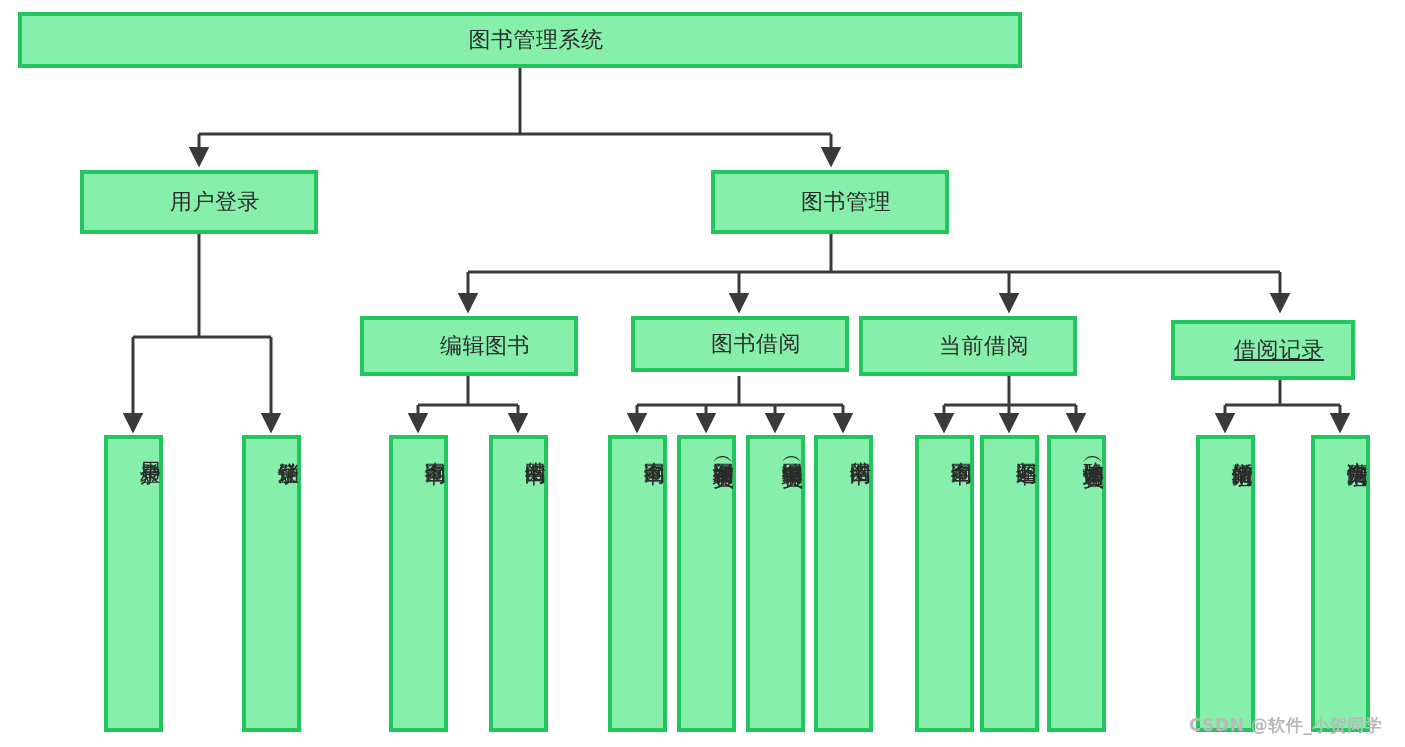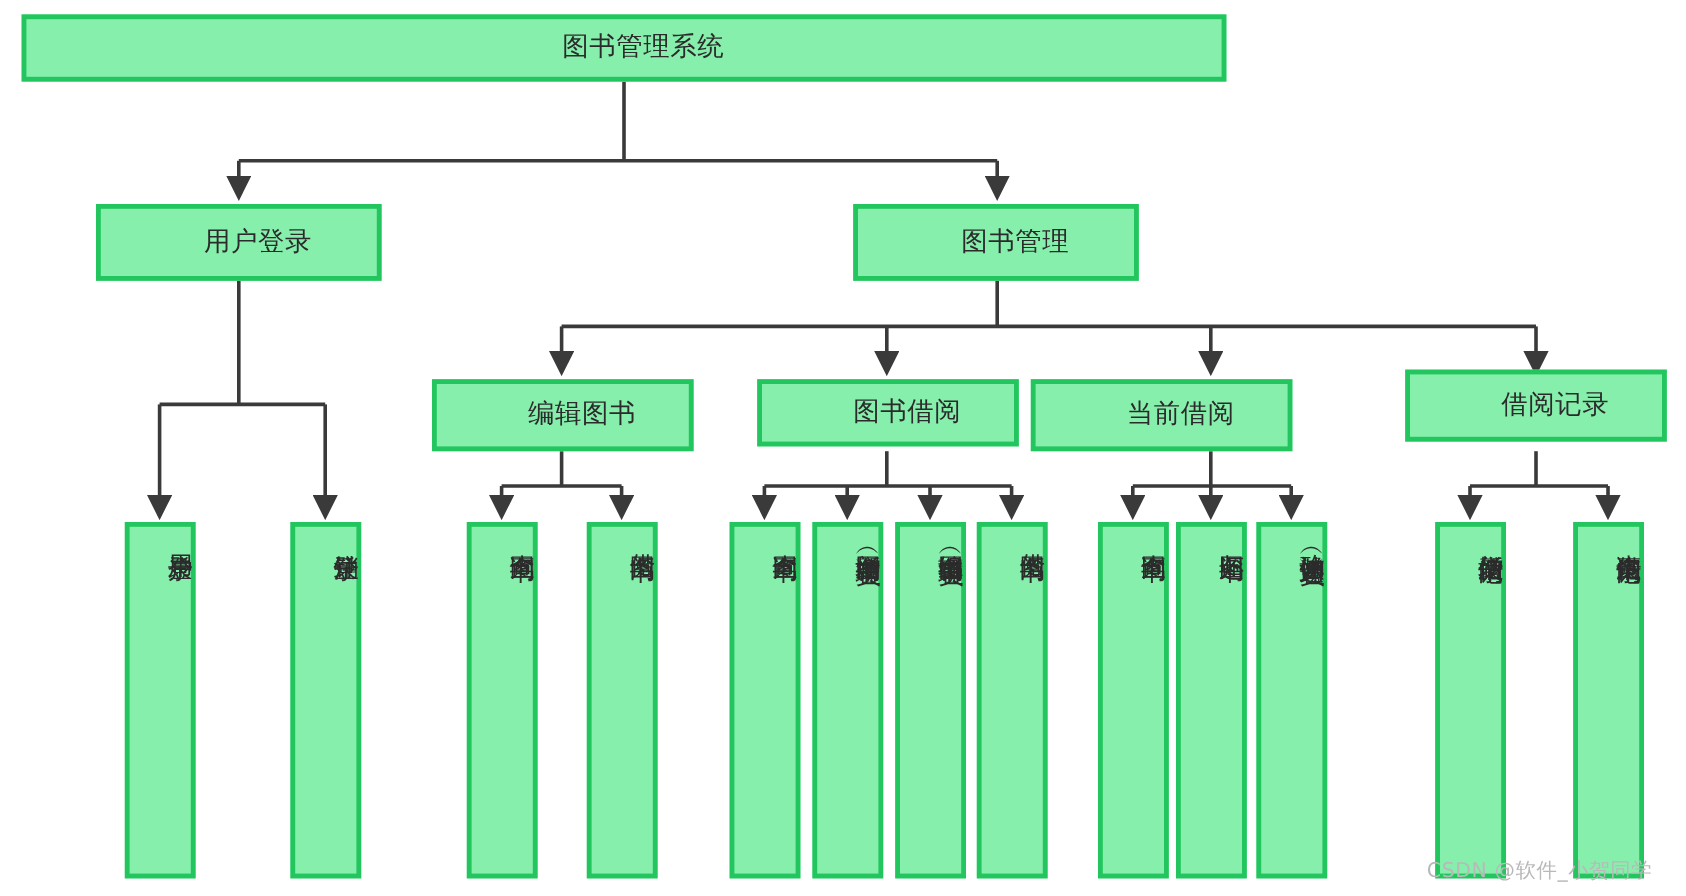--- a/index.html
+++ b/index.html
@@ -63,20 +63,21 @@
   }
   #watermark {
     position: absolute;
     left: 1189px;
     top: 714px;
     font-size: 17px;
     color: #b9b9b9;
     letter-spacing: 0.5px;
     white-space: nowrap;
     font-family: "DejaVu Sans", "Liberation Sans", sans-serif;
+    font-weight: bold;
   }
 </style>
 </head>
 <body>
 
 <div id="diagram-root">
 
   <svg id="edge-layer" viewBox="0 0 1405 747" xmlns="http://www.w3.org/2000/svg">
     <defs>
       <marker id="arrow" viewBox="0 0 12 12" refX="10" refY="6" markerWidth="7" markerHeight="7" orient="auto-start-reverse">
@@ -140,21 +141,21 @@
 
   <div class="node level3" style="left:360px; top:316px; width:218px; height:60px;">
     <span class="label">编辑图书</span>
   </div>
   <div class="node level3" style="left:631px; top:316px; width:218px; height:56px;">
     <span class="label">图书借阅</span>
   </div>
   <div class="node level3" style="left:859px; top:316px; width:218px; height:60px;">
     <span class="label">当前借阅</span>
   </div>
-  <div class="node level3" style="left:1171px; top:308px; width:218px; height:60px;">
+  <div class="node level3" style="left:1171px; top:320px; width:184px; height:60px;text-decoration:underline;">
     <span class="label">借阅记录</span>
   </div>
 
   <div class="node leaf" style="left:104px; top:435px; width:59px; height:297px;">
     <span class="label">用户登录</span>
   </div>
   <div class="node leaf" style="left:242px; top:435px; width:59px; height:297px;">
     <span class="label">注销登录</span>
   </div>
 

